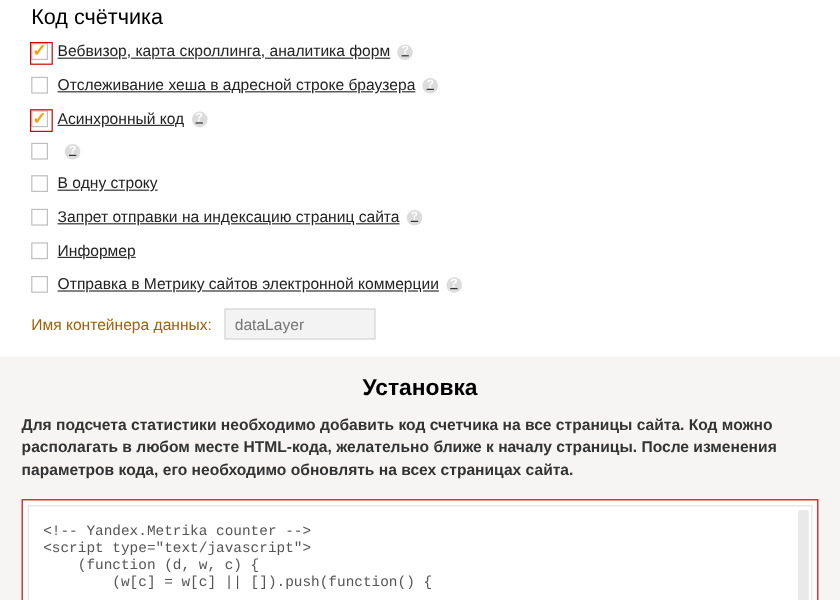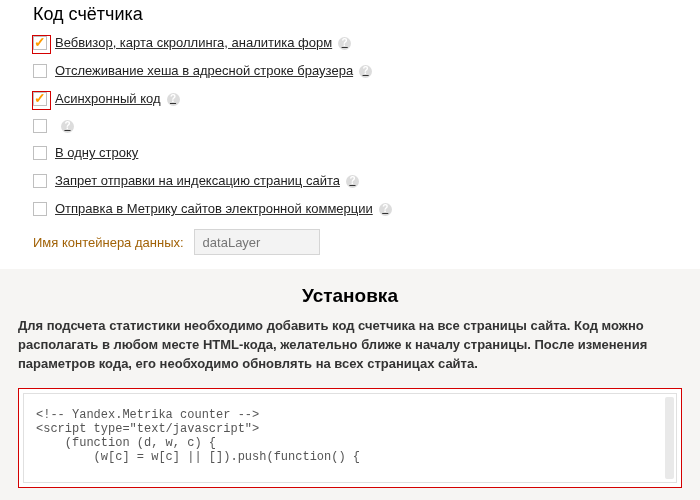--- a/index.html
+++ b/index.html
@@ -6,22 +6,21 @@
   body {
     margin: 0;
     padding: 0;
     font-family: Arial, Helvetica, sans-serif;
     font-size: 13px;
     color: #333;
     background: #fff;
     width: 700px;
   }
   .section {
-    padding: 0 6px;
-    margin-left: 27px;
+    padding: 0 26px;
   }
   h2.title {
     font-size: 18px;
     font-weight: normal;
     margin: 4px 0 10px 0;
     color: #000;
   }
   .opt-row {
     display: flex;
     align-items: center;
@@ -162,20 +161,24 @@
         <span class="help">?</span>
       </div>
       <div class="opt-row">
         <span class="cb"></span>
         <span class="opt-label">В одну строку</span>
       </div>
       <div class="opt-row">
         <span class="cb"></span>
         <span class="opt-label">Запрет отправки на индексацию страниц сайта</span>
         <span class="help">?</span>
+      </div>
+      <div class="opt-row">
+        <span class="cb"></span>
+        <span class="opt-label">Информер</span>
       </div>
       <div class="opt-row">
         <span class="cb"></span>
         <span class="opt-label">Отправка в Метрику сайтов электронной коммерции</span>
         <span class="help">?</span>
       </div>
     </div>
 
   <div class="field-row">
     <span class="field-label">Имя контейнера данных:</span>

